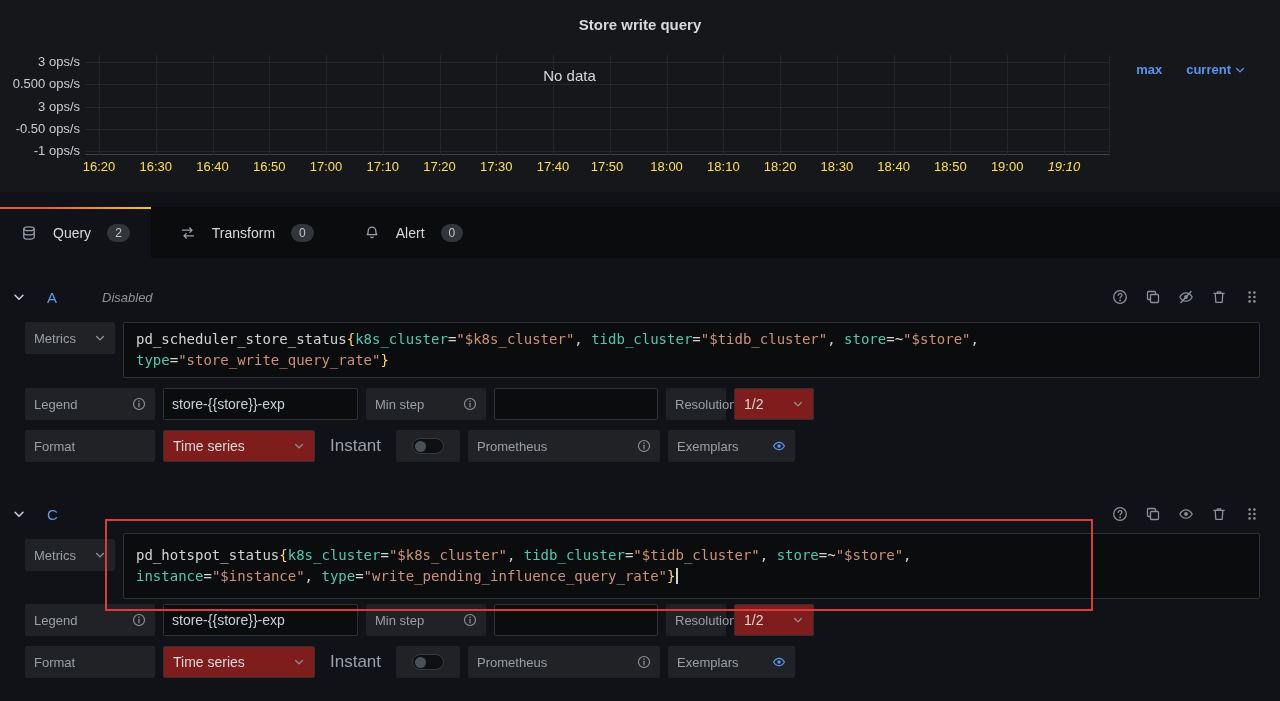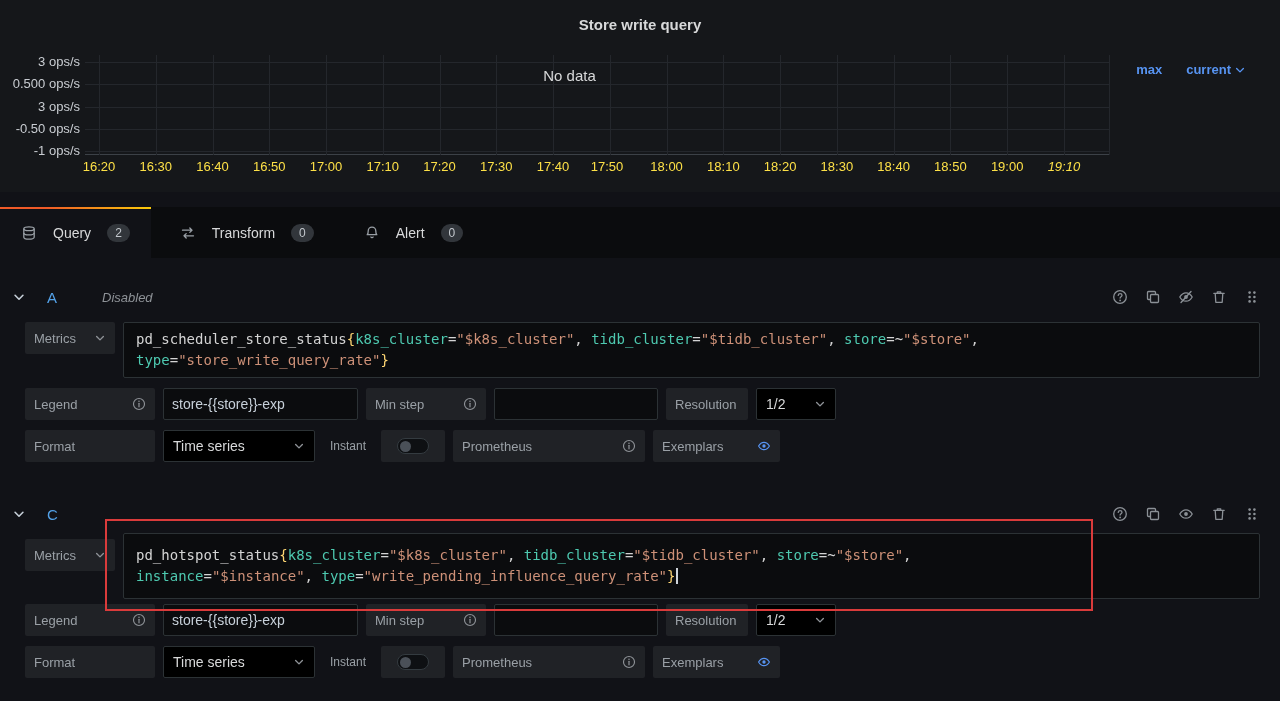--- a/index.html
+++ b/index.html
@@ -55,30 +55,30 @@
   .tok-metric { color:#d4d4d4; } .tok-op { color:#d4d4d4; }
   .tok-brace { color:#ffd773; } .tok-label { color:#4ec9b0; } .tok-str { color:#ce9178; }
   .caret { display:inline-block; width:2px; height:16px; background:#cfd4da; vertical-align:text-bottom; margin-left:1px; }
   .code-line { white-space:pre; }
 
   .qrow { position:absolute; left:25px; display:flex; align-items:center; gap:8px; height:32px; }
   .qa-row1 { top:388px; } .qa-row2 { top:430px; }
   .qc-row1 { top:604px; } .qc-row2 { top:646px; }
   .lbl { background:#202226; border-radius:2px; height:32px; display:flex; align-items:center;
          justify-content:space-between; padding:0 9px; color:#9aa0a6; font-size:13px; font-weight:500; flex-shrink:0; }
-  .w130{width:130px;} .w120{width:120px;} .w82{width:82px;} .w192{width:192px;} .w127{width:127px;}
+  .w130{width:130px;} .w120{width:120px;} .w82{width:60px;} .w192{width:192px;} .w127{width:127px;}
   .txt { background:#0b0c0e; border:1px solid #2c3235; border-radius:2px; height:32px; color:#c7d0d9;
          font-size:14px; padding:12px 8px; font-family:"Liberation Sans",sans-serif; flex-shrink:0; outline:none; }
   .legend-input{width:195px;} .minstep-input{width:164px;}
-  .select { background:#000000; border:1px solid #2c3235; border-radius:2px; height:32px; display:flex;
+  .select { background:#7f1d1d; border:1px solid #2c3235; border-radius:2px; height:32px; display:flex;
             align-items:center; justify-content:space-between; padding:0 9px; color:#d8d9da; font-size:14px;
             cursor:pointer; flex-shrink:0; }
   .sel80{width:80px;} .sel152{width:152px;}
   .select .ic12, .metrics-dd .ic12 { color:#8e9297; }
-  .instant-label { color:#9aa0a6; font-size:12px; font-weight:500; padding:0 7px; }
+  .instant-label { color:#9aa0a6; font-size:17px; font-weight:500; padding:0 7px; }
   .toggle-box { width:64px; height:32px; background:#202226; border-radius:2px; display:flex;
                 align-items:center; justify-content:center; cursor:pointer; flex-shrink:0; }
   .toggle { position:relative; width:32px; height:16px; border-radius:9px; background:#0e1013; border:1px solid #343b40; }
   .knob { position:absolute; left:2px; top:1.5px; width:11px; height:11px; border-radius:50%; background:#4a5058; }
   .eye-blue { color:#5794f2; }
   .info-ic { color:#8e9297; }
 
   .annotation { position:absolute; left:105px; top:519px; width:988px; height:92px;
                 border:2px solid #da3b3b; pointer-events:none; z-index:10; }
 

